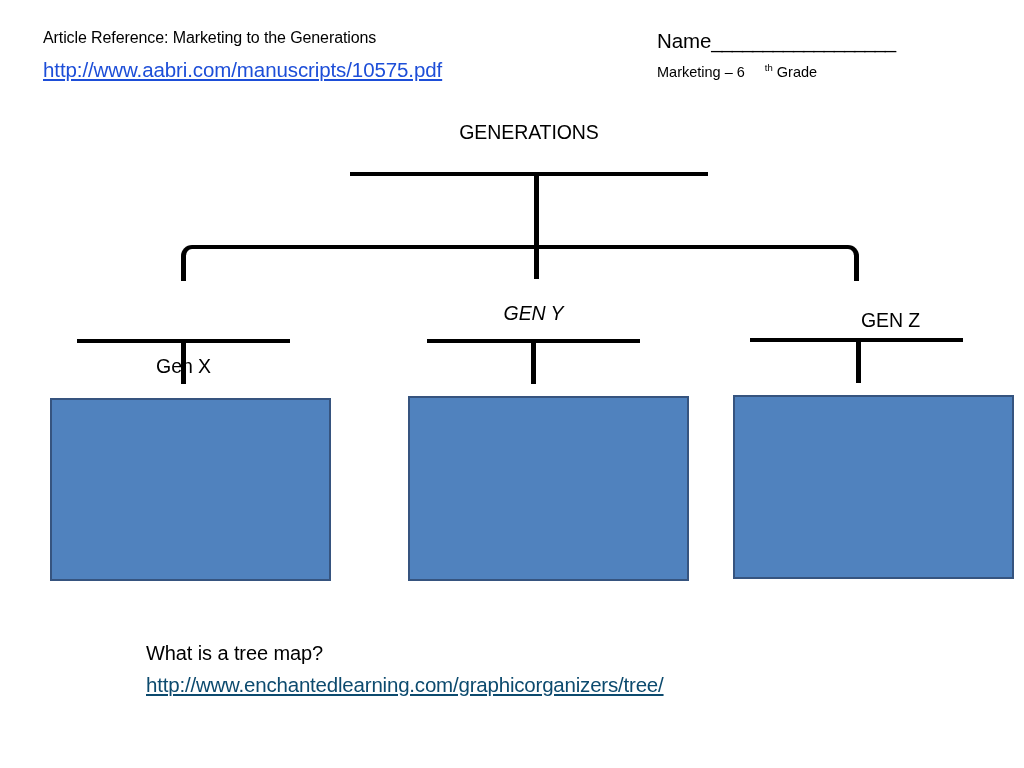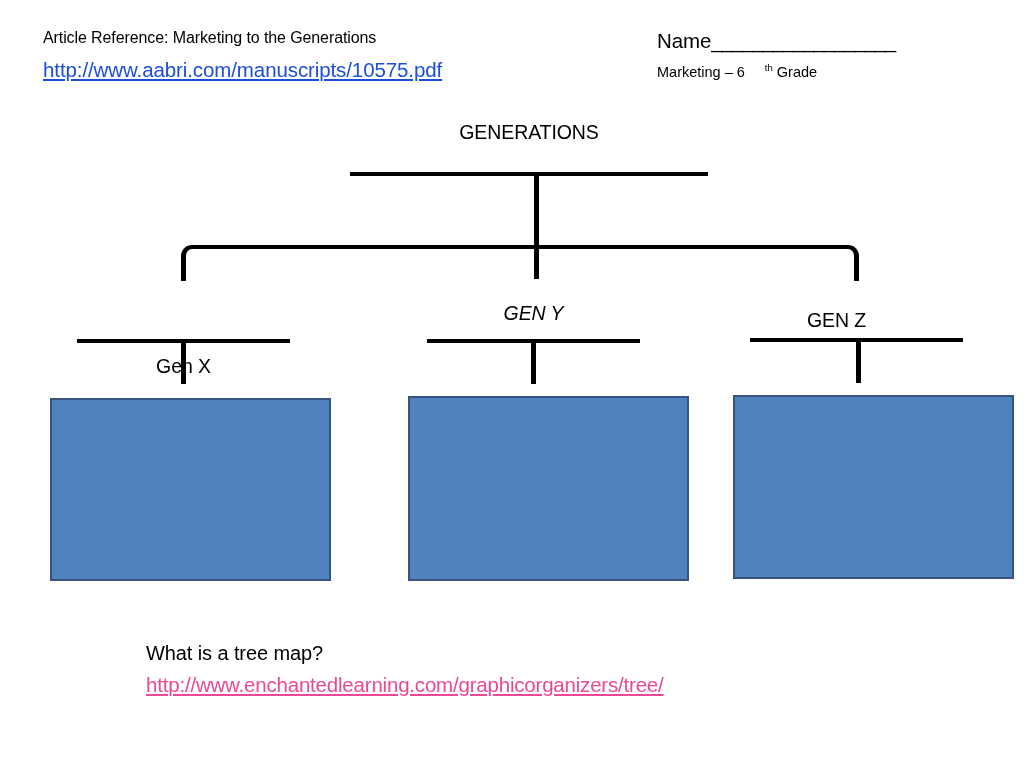--- a/index.html
+++ b/index.html
@@ -121,21 +121,21 @@
   }
 
   #label-genx { left: 77px;  top: 311px; width: 213px; margin-top: 43px; }
   #bar-genx   { left: 77px;  top: 339px; width: 213px; }
   #stem-genx  { left: 181px; top: 339px; }
 
   #label-geny { left: 427px; top: 301px; width: 213px; font-style: italic; }
   #bar-geny   { left: 427px; top: 339px; width: 213px; }
   #stem-geny  { left: 531px; top: 339px; }
 
-  #label-genz { left: 730px; top: 308px; width: 213px; }
+  #label-genz { left: 784px; top: 308px; width: 213px; }
   #bar-genz   { left: 750px; top: 338px; width: 213px; }
   #stem-genz  { left: 856px; top: 338px; }
 
   
   .answer-box {
     position: absolute;
     background: #5082be;
     border: 2px solid #36547f;
     box-sizing: border-box;
   }
@@ -151,21 +151,21 @@
     line-height: 26px;
     white-space: nowrap;
     letter-spacing: -0.1px;
   }
   #footer-link {
     left: 146px;
     top: 672px;
     font-size: 20.5px;
     line-height: 26px;
     white-space: nowrap;
-    color: #ec4899;
+    color: #0c4a6e;
     text-decoration: underline;
     text-underline-offset: 2px;
     letter-spacing: -0.2px;
     cursor: pointer;
   }
 </style>
 </head>
 <body>
 
 <div class="abs" id="article-title">Article Reference: Marketing to the Generations</div>

